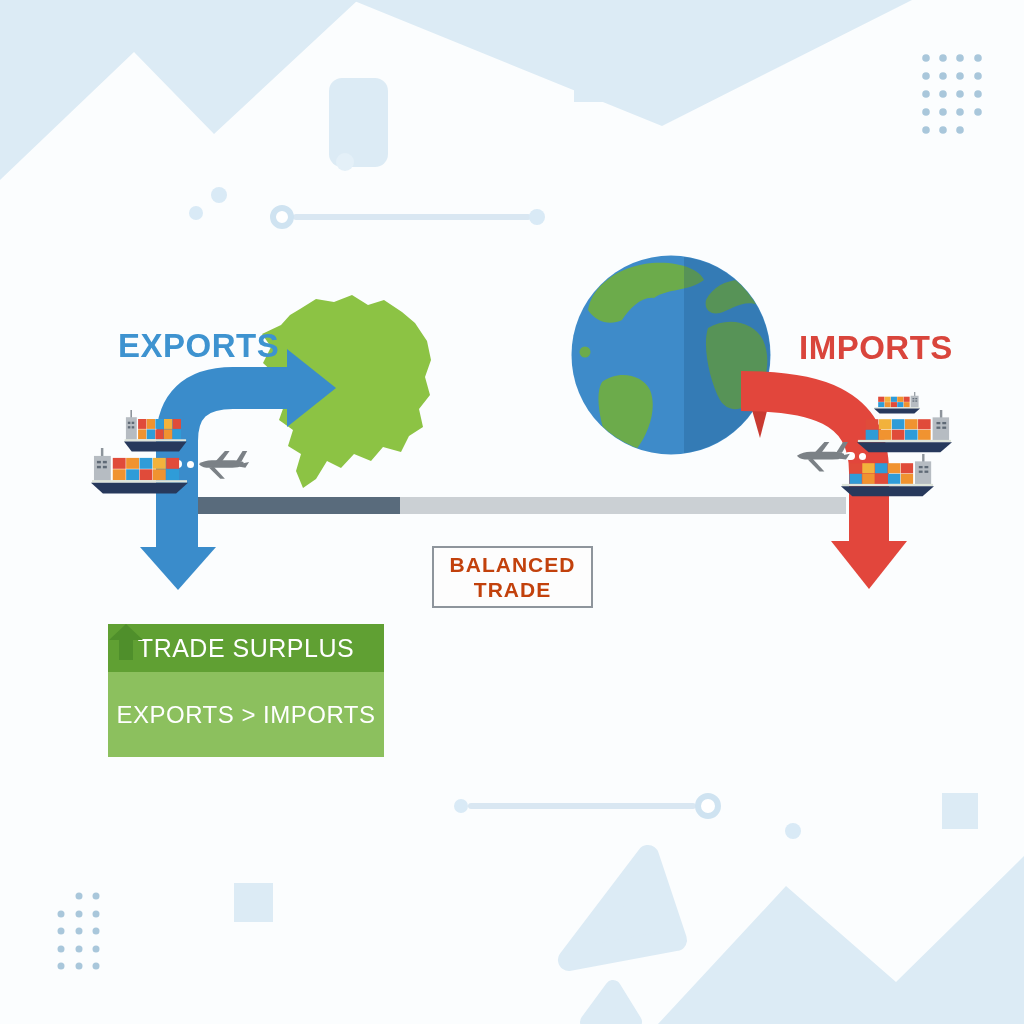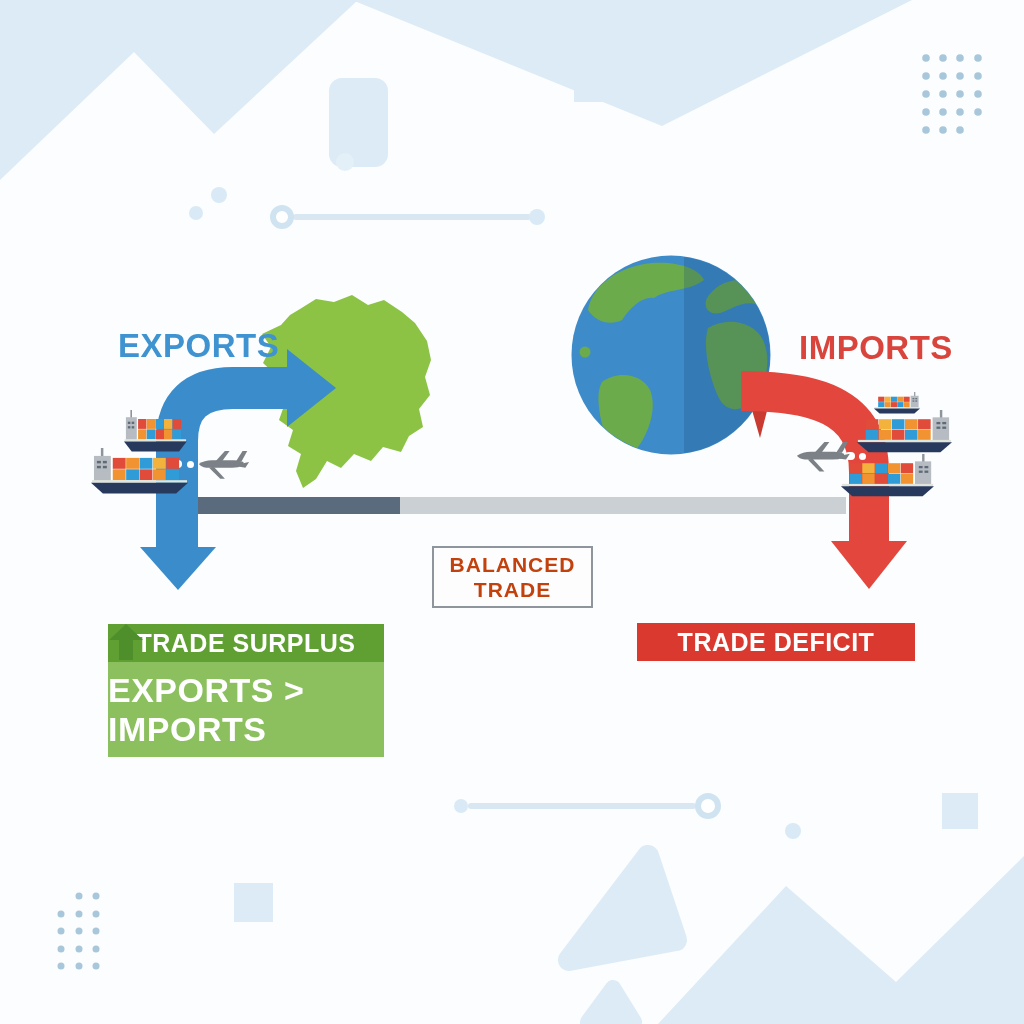--- a/index.html
+++ b/index.html
@@ -17,32 +17,32 @@
   .balanced-box{
     position:absolute;left:432px;top:546px;width:157px;height:58px;
     background:#fdfdfd;border:2px solid #8e959c;
     display:flex;flex-direction:column;align-items:center;justify-content:center;
     color:#c2410c;font-size:21px;font-weight:bold;letter-spacing:1px;line-height:1.2;
   }
   .result-box{position:absolute;display:flex;flex-direction:column;}
   .surplus-box{left:108px;top:624px;width:276px;height:133px;}
   .deficit-box{left:637px;top:623px;width:278px;height:135px;}
   .box-header{
-    height:38px;display:flex;align-items:center;justify-content:center;
-    color:#ffffff;font-size:25px;font-weight:bold;letter-spacing:.5px;
+    height:48px;display:flex;align-items:center;justify-content:center;
+    color:#ffffff;font-size:25px;font-weight:normal;letter-spacing:.5px;
   }
   .surplus-box .box-header{background:#60a033;}
   .deficit-box .box-header{background:#da392f;}
   .box-body{
     flex:1;display:flex;flex-direction:column;align-items:center;justify-content:center;
     gap:5px;color:#ffffff;
   }
   .surplus-box .box-body{background:#8cc05e;}
   .deficit-box .box-body{background:#e97d72;}
-  .formula{font-size:34px;font-weight:bold;letter-spacing:.5px;}
+  .formula{font-size:24px;font-weight:normal;letter-spacing:.5px;}
   .mini-arrow{width:36px;height:36px;display:block;}
 </style>
 </head>
 <body>
 
 <div class="stage">
 
   <svg width="1024" height="1024" viewBox="0 0 1024 1024">
     <defs>
       <clipPath id="globeClip">
@@ -219,16 +219,15 @@
     <div class="box-header">TRADE SURPLUS</div>
     <div class="box-body">
       <svg class="mini-arrow" viewBox="0 0 34 36">
         <polygon points="17,0 34,16 24,16 24,36 10,36 10,16 0,16" fill="#4f8f2b"></polygon>
       </svg>
       <div class="formula">EXPORTS &gt; IMPORTS</div>
     </div>
   </div>
 
   <div class="result-box deficit-box">
-    <div class="box-header">TRADE DEFICIT</div>
   </div>
 
 </div>
 
 </body></html>

